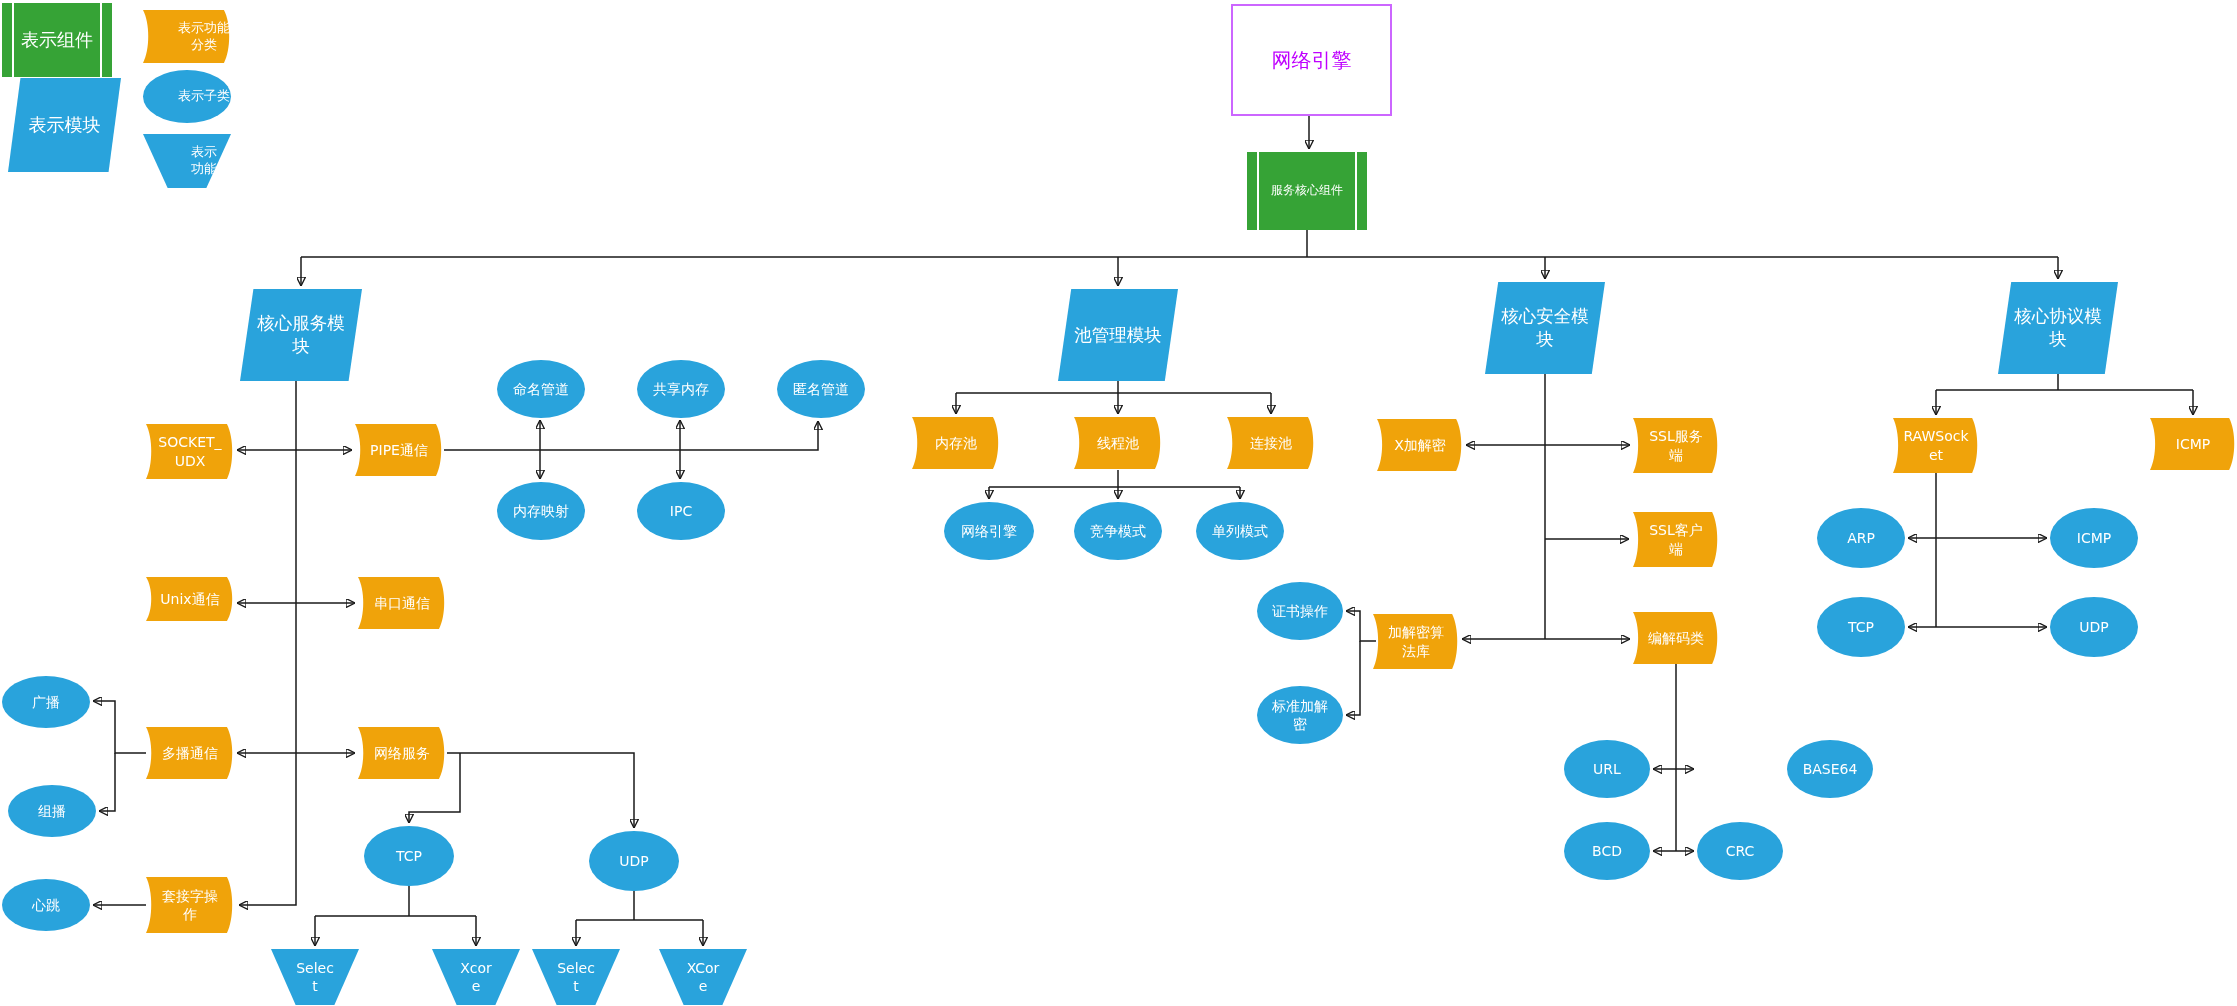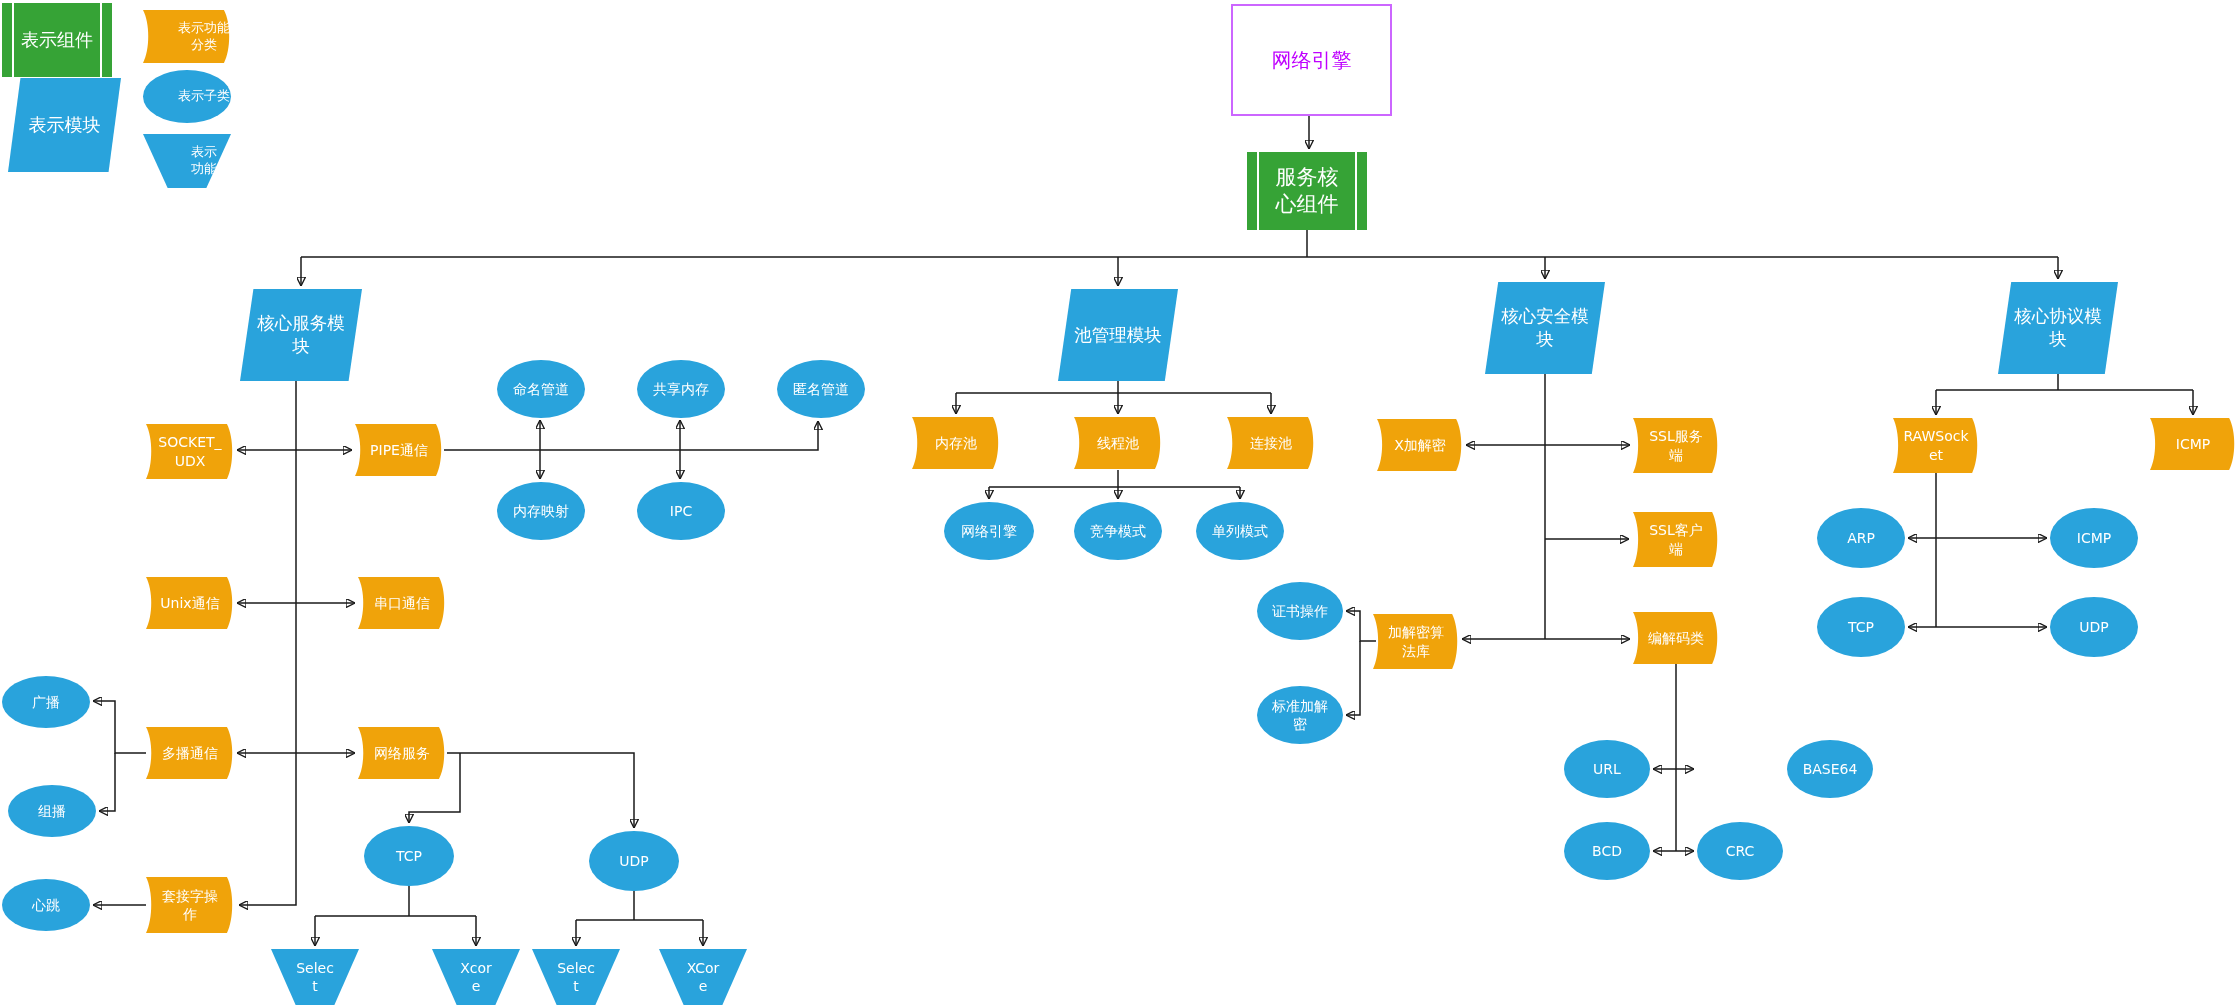--- a/index.html
+++ b/index.html
@@ -13,21 +13,21 @@
         text-align:center;color:#fff;font-size:14px;line-height:1.3;}
   .lbl{position:relative;z-index:2;overflow-wrap:anywhere;word-break:break-word;}
   
   .ellipse{background:var(--blue);border-radius:50%;}
   .ellipse .lbl{width:64px;}
   .para{background:var(--blue);clip-path:polygon(11% 0,100% 0,89% 100%,0 100%);
         font-size:17.5px;}
   .para .lbl{width:89px;}
   .trap{background:var(--blue);clip-path:polygon(0 0,100% 0,72% 100%,28% 100%);}
   .trap .lbl{width:38px;}
-  .gbox{background:var(--green);font-size:21px;}
+  .gbox{background:var(--green);font-size:12px;}
   .gbox .lbl{width:72px;}
   .gbox::before,.gbox::after{content:"";position:absolute;top:0;bottom:0;width:2px;background:#fff;z-index:1;}
   .gbox::before{left:10px;} .gbox::after{right:10px;}
   .wave{background:transparent;}
   .wave .lbl{width:65px;}
   .wave .w69{width:69px;}
   .wv{position:absolute;left:0;top:0;width:100%;height:100%;z-index:0;}
   .rootbox{background:#fff;border:2px solid var(--root-border);color:var(--root-text);
            font-size:20px;}
   .legend-sm{font-size:13px;}
@@ -156,21 +156,21 @@
   </div>
   <div class="node ellipse" style="left:777px;top:360px;width:88px;height:58px">
     <span class="lbl">匿名管道</span>
   </div>
   <div class="node ellipse" style="left:497px;top:482px;width:88px;height:58px">
     <span class="lbl">内存映射</span>
   </div>
   <div class="node ellipse" style="left:637px;top:482px;width:88px;height:58px">
     <span class="lbl">IPC</span>
   </div>
-  <div class="node wave" style="left:146px;top:577px;width:88px;height:52px">
+  <div class="node wave" style="left:146px;top:577px;width:88px;height:44px">
     <svg class="wv" viewBox="0 0 100 60" preserveAspectRatio="none">
         <path d="M0,0 H92 C100,15 100,45 92,60 H0 C8,45 8,15 0,0 Z" fill="#f0a30a"></path>
       </svg>
     <span class="lbl">Unix通信</span>
   </div>
   <div class="node wave" style="left:358px;top:577px;width:88px;height:52px">
     <svg class="wv" viewBox="0 0 100 60" preserveAspectRatio="none">
         <path d="M0,0 H92 C100,15 100,45 92,60 H0 C8,45 8,15 0,0 Z" fill="#f0a30a"></path>
       </svg>
     <span class="lbl">串口通信</span>

